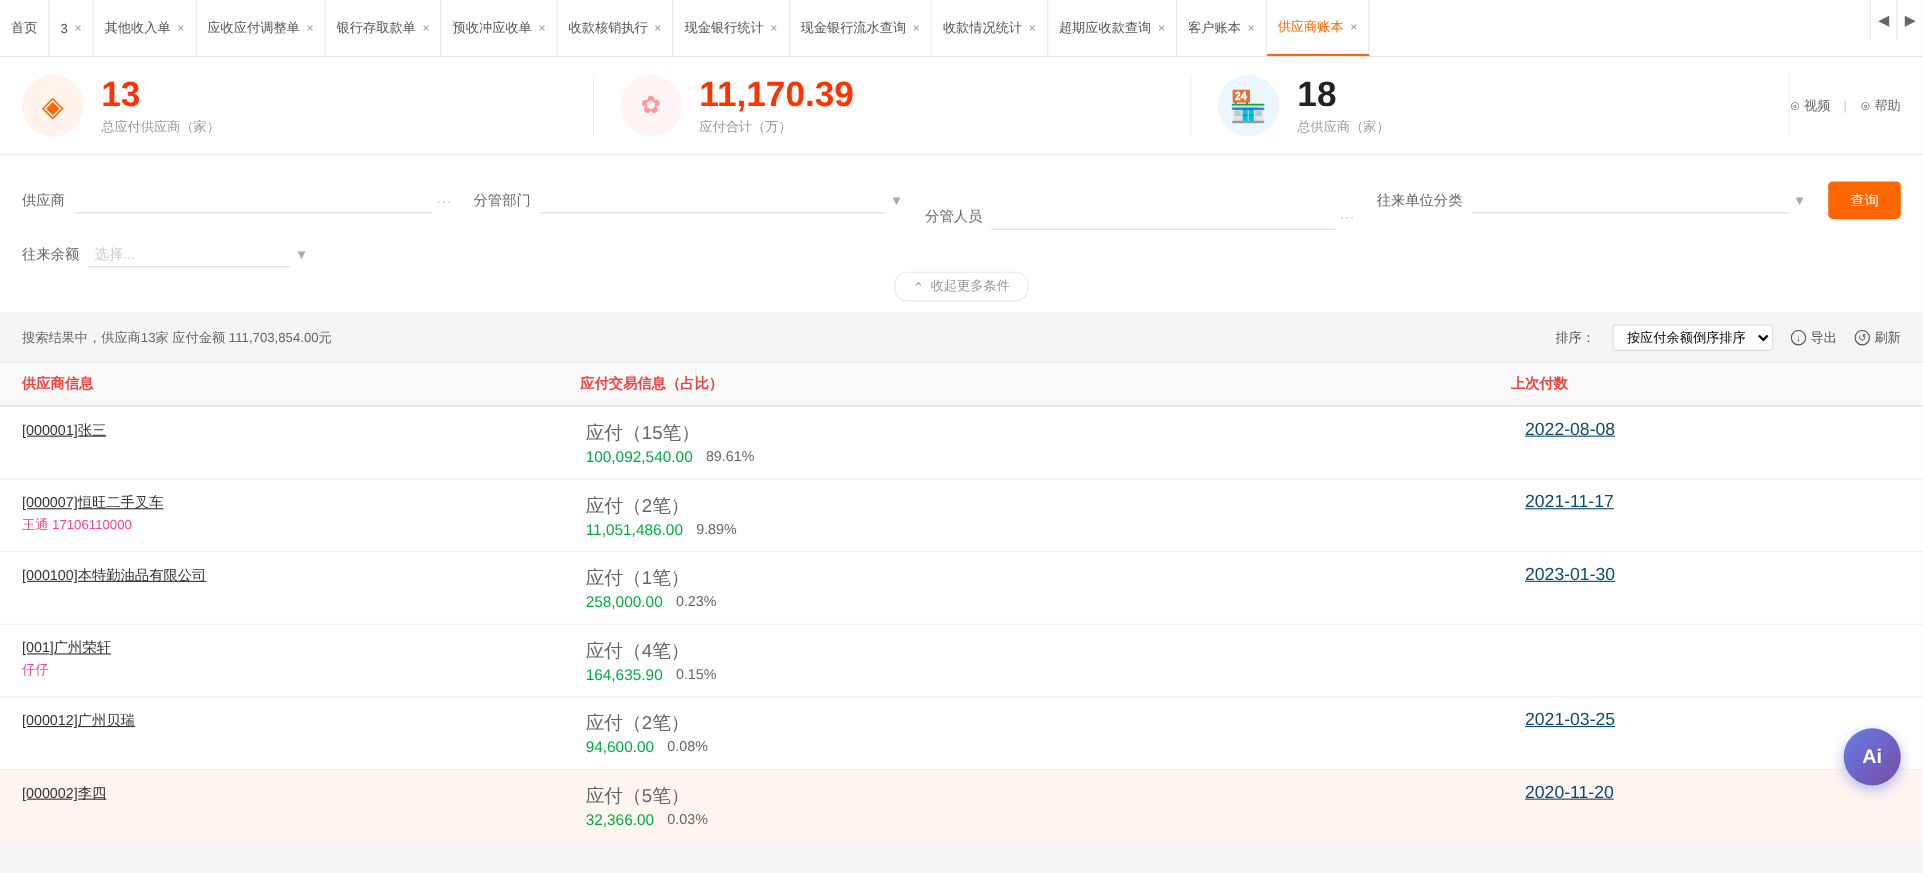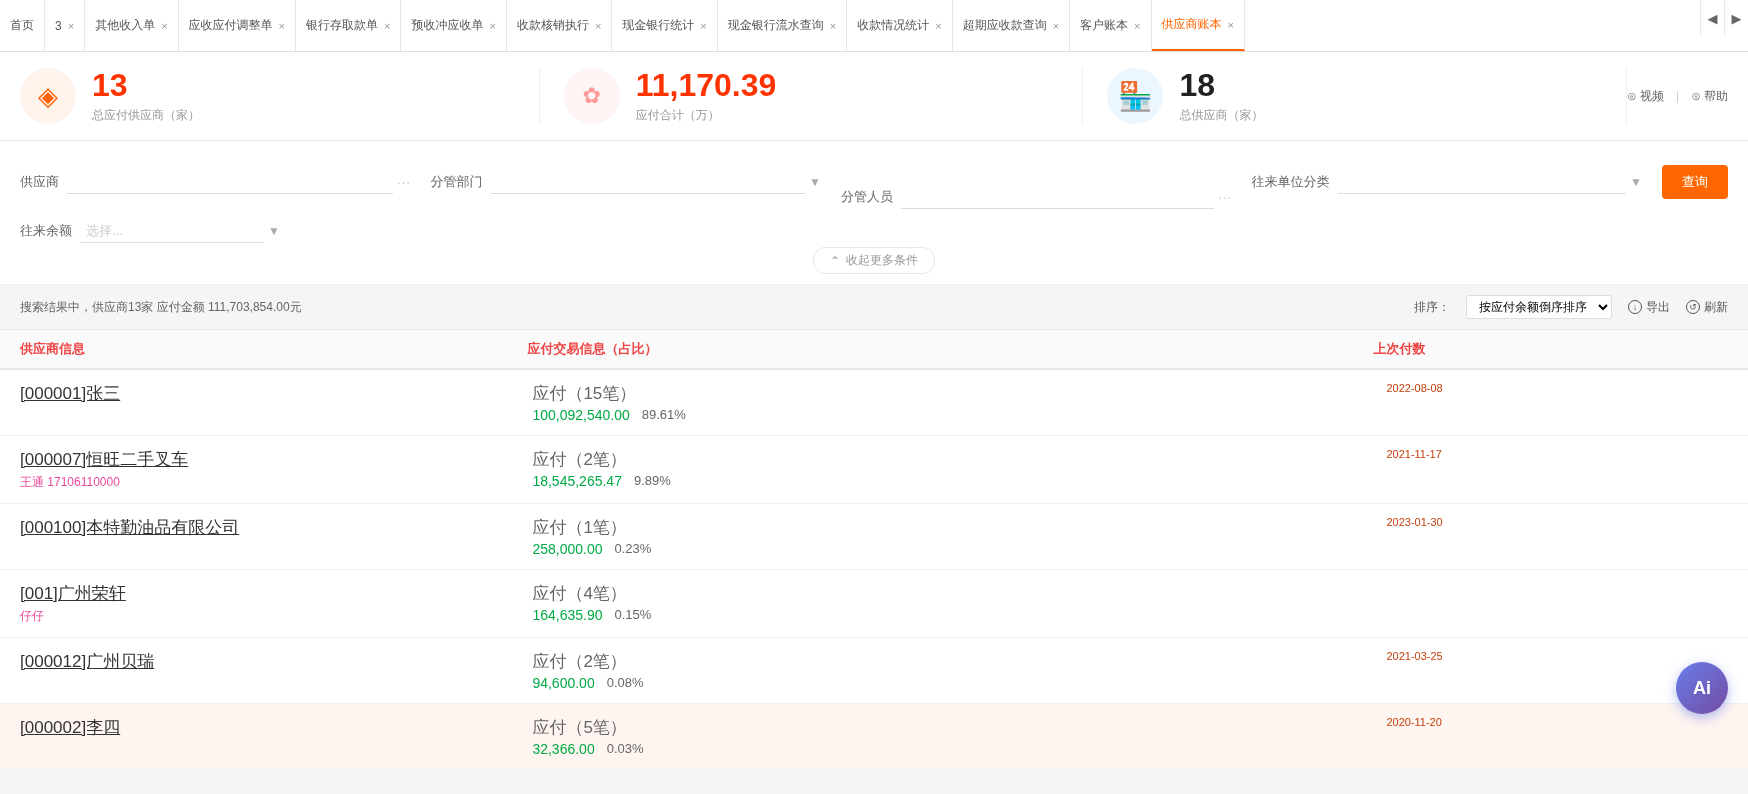--- a/index.html
+++ b/index.html
@@ -237,28 +237,28 @@
       padding: 12px 20px;
       border-bottom: 1px solid #f0f0f0;
       align-items: flex-start;
       min-height: 60px;
     }
     .table-row.highlighted { background: #fff5f0; }
     .supplier-link {
       color: #333;
       text-decoration: underline;
       cursor: pointer;
-      font-size: 17px;
+      font-size: 13px;
     }
     .supplier-sub { font-size: 12px; color: #ec4899; margin-top: 3px; }
     .tx-label { font-size: 17px; color: #666; }
     .tx-amount { font-size: 14px; color: #00aa44; font-weight: 500; margin-top: 2px; cursor: pointer; }
     .tx-row { display: flex; align-items: center; gap: 12px; text-align: right; }
     .tx-percent { font-size: 13px; color: #666; }
-    .lastpay-date { font-size: 11px; color: #c2410c; }
+    .lastpay-date { font-size: 16px; color: #0c4a6e; text-decoration: underline; }
 
     
     .ai-badge {
       position: fixed;
       right: 20px;
       bottom: 80px;
       background: linear-gradient(135deg, #667eea, #764ba2);
       color: #fff;
       border-radius: 50%;
       width: 52px;
@@ -450,21 +450,21 @@
   </div>
 
   <div class="table-row">
     <div class="col-supplier">
       <div class="supplier-link">[000007]恒旺二手叉车</div>
       <div class="supplier-sub">王通  17106110000</div>
     </div>
     <div class="col-transaction">
       <div class="tx-label">应付（2笔）</div>
       <div class="tx-row">
-        <div class="tx-amount">18,545,265.47</div>
+        <div class="tx-amount">11,051,486.00</div>
         <div class="tx-percent">9.89%</div>
       </div>
     </div>
     <div class="col-lastpay">
       <div class="lastpay-date">2021-11-17</div>
     </div>
   </div>
 
   <div class="table-row">
     <div class="col-supplier">

